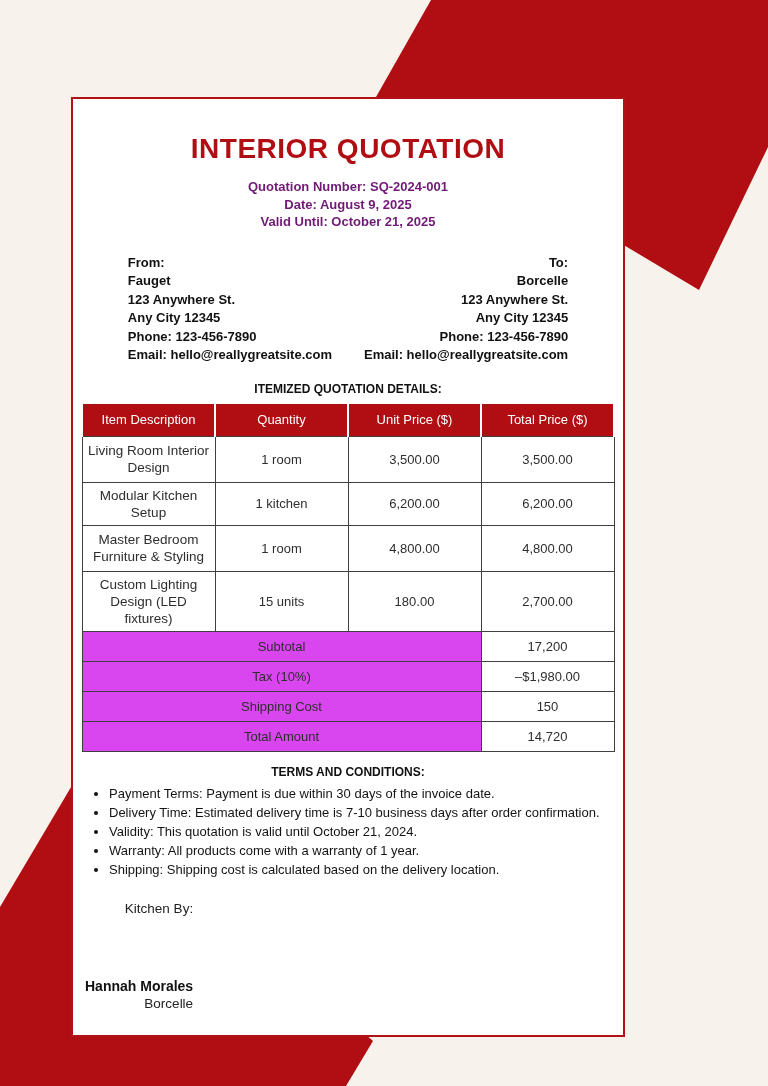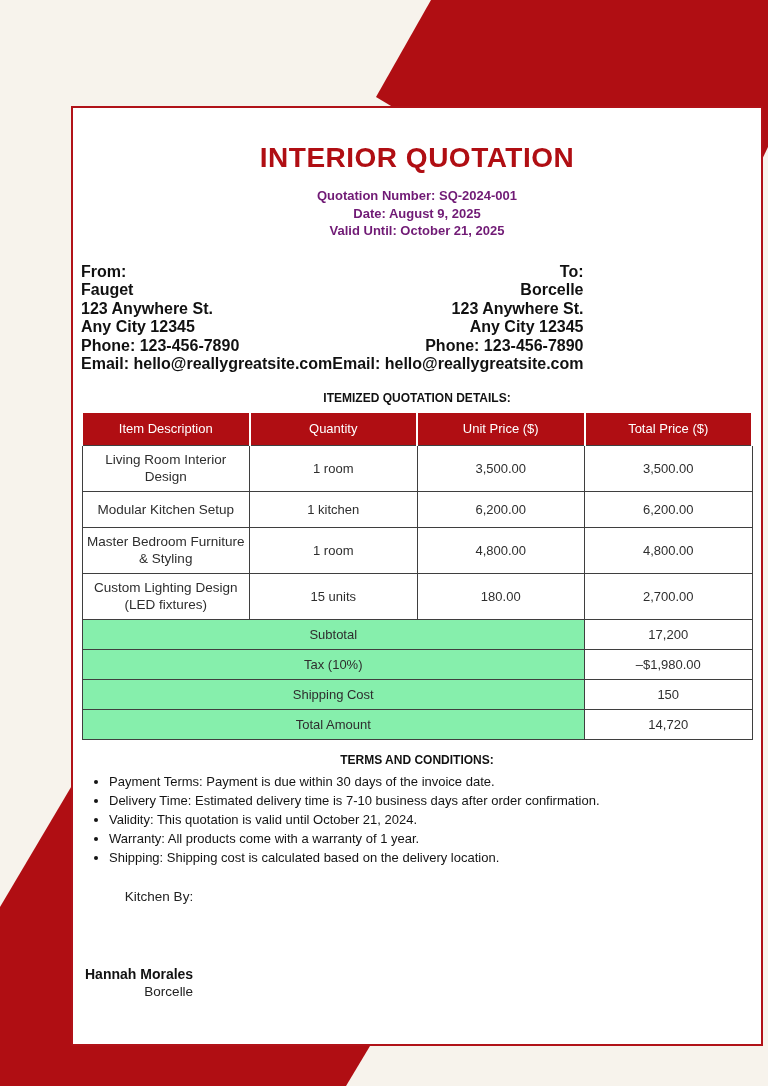--- a/index.html
+++ b/index.html
@@ -11,22 +11,22 @@
     font-family: "Liberation Sans", "DejaVu Sans", sans-serif;
     color: #1a1a1a;
   }
   .bg-svg {
     position: absolute; left: 0; top: 0;
     width: 768px; height: 1086px;
     z-index: 0;
   }
   .card {
     position: absolute;
-    left: 71px; top: 106px;
-    width: 692px; height: 940px;
+    left: 71px; top: 97px;
+    width: 554px; height: 940px;
     box-sizing: border-box;
     background: #ffffff;
     border: 2px solid #b11218;
     z-index: 1;
     padding: 0 8px;
   }
   .doc-title {
     margin-top: 34px;
     text-align: center;
     color: #b00e13;
@@ -38,25 +38,26 @@
     margin-top: 13px;
     text-align: center;
     font-size: 13px;
     font-weight: bold;
     line-height: 17.5px;
     color: #701a75;
   }
   .parties {
     margin-top: 23px;
     display: flex;
-    justify-content: flex-start;
-    font-size: 16px;
+    justify-content: center;
+    font-size: 13px;
     font-weight: bold;
     line-height: 18.5px;
     color: #111;
+    gap: 32px;
   }
   .party.to { text-align: right; }
   .section-heading {
     font-size: 12px;
     font-weight: bold;
     color: #111;
     text-align: center;
   }
   .items-heading { margin-top: 17px; }
   .terms-heading { margin-top: 13px; }
@@ -87,21 +88,21 @@
     text-align: left;
     padding-left: 6px;
     padding-right: 3px;
     line-height: 17px;
     font-size: 13.5px;
   }
   tr.row-tall { height: 46px; }
   tr.row-short { height: 36px; }
   tr.summary-row { height: 30px; }
   td.summary-label {
-    background: #86efac;
+    background: #d946ef;
     color: #ffffff;
     border: 2px solid #ffffff;
     border-right: 1px solid #3f3f3f;
     text-align: center;
   }
   ul.terms-list {
     margin: 6px 0 0 0;
     padding-left: 28px;
     font-size: 13px;
     line-height: 18.5px;

